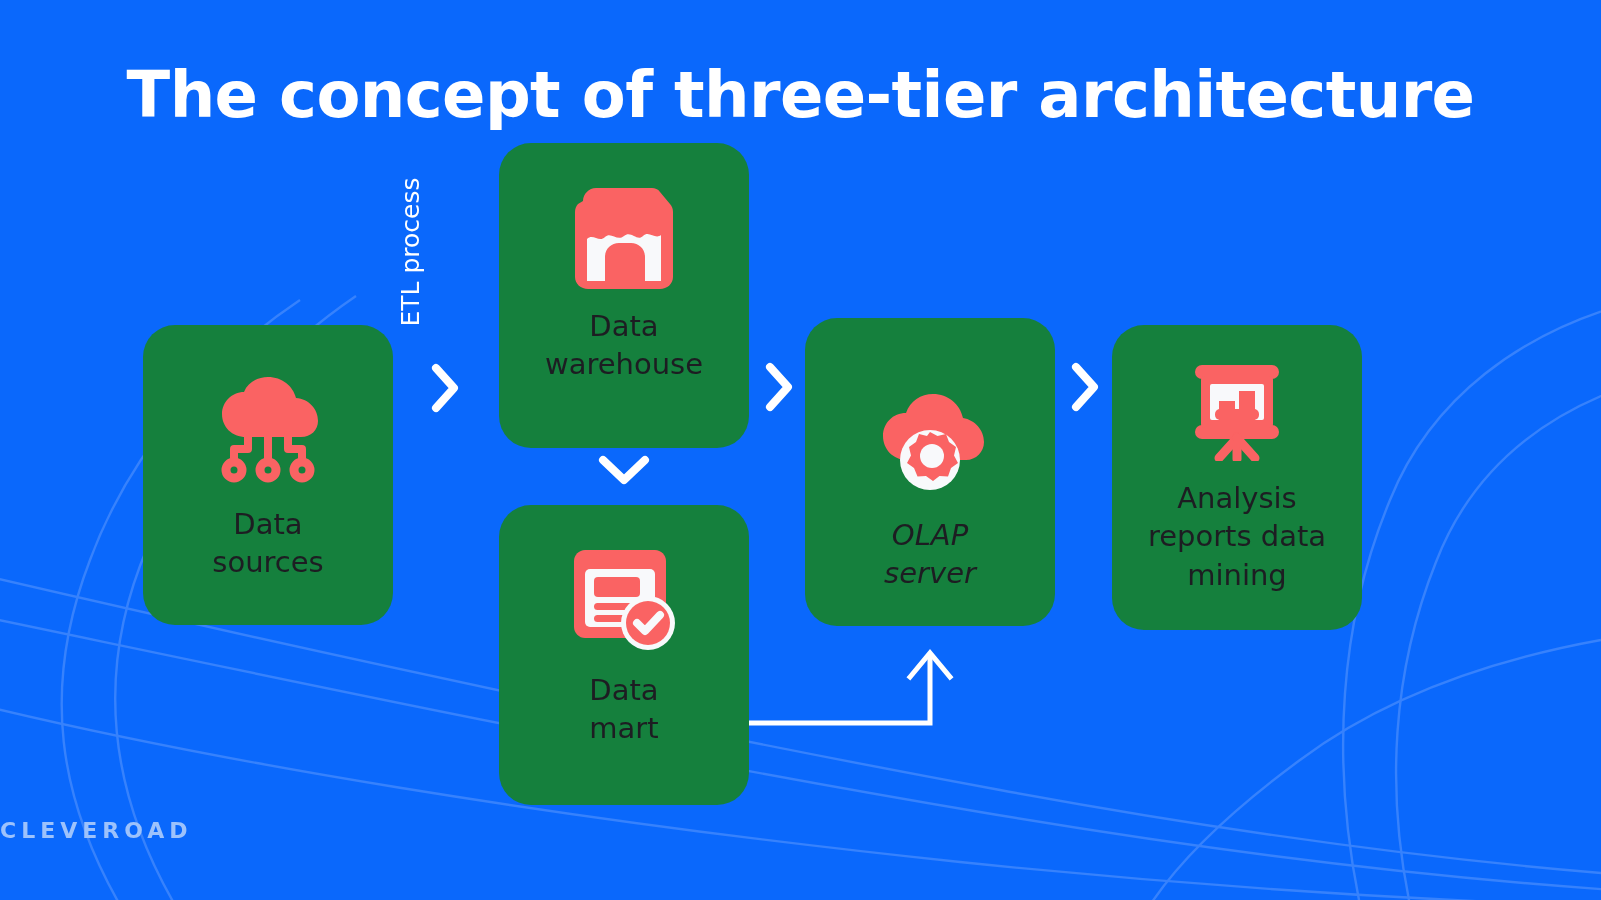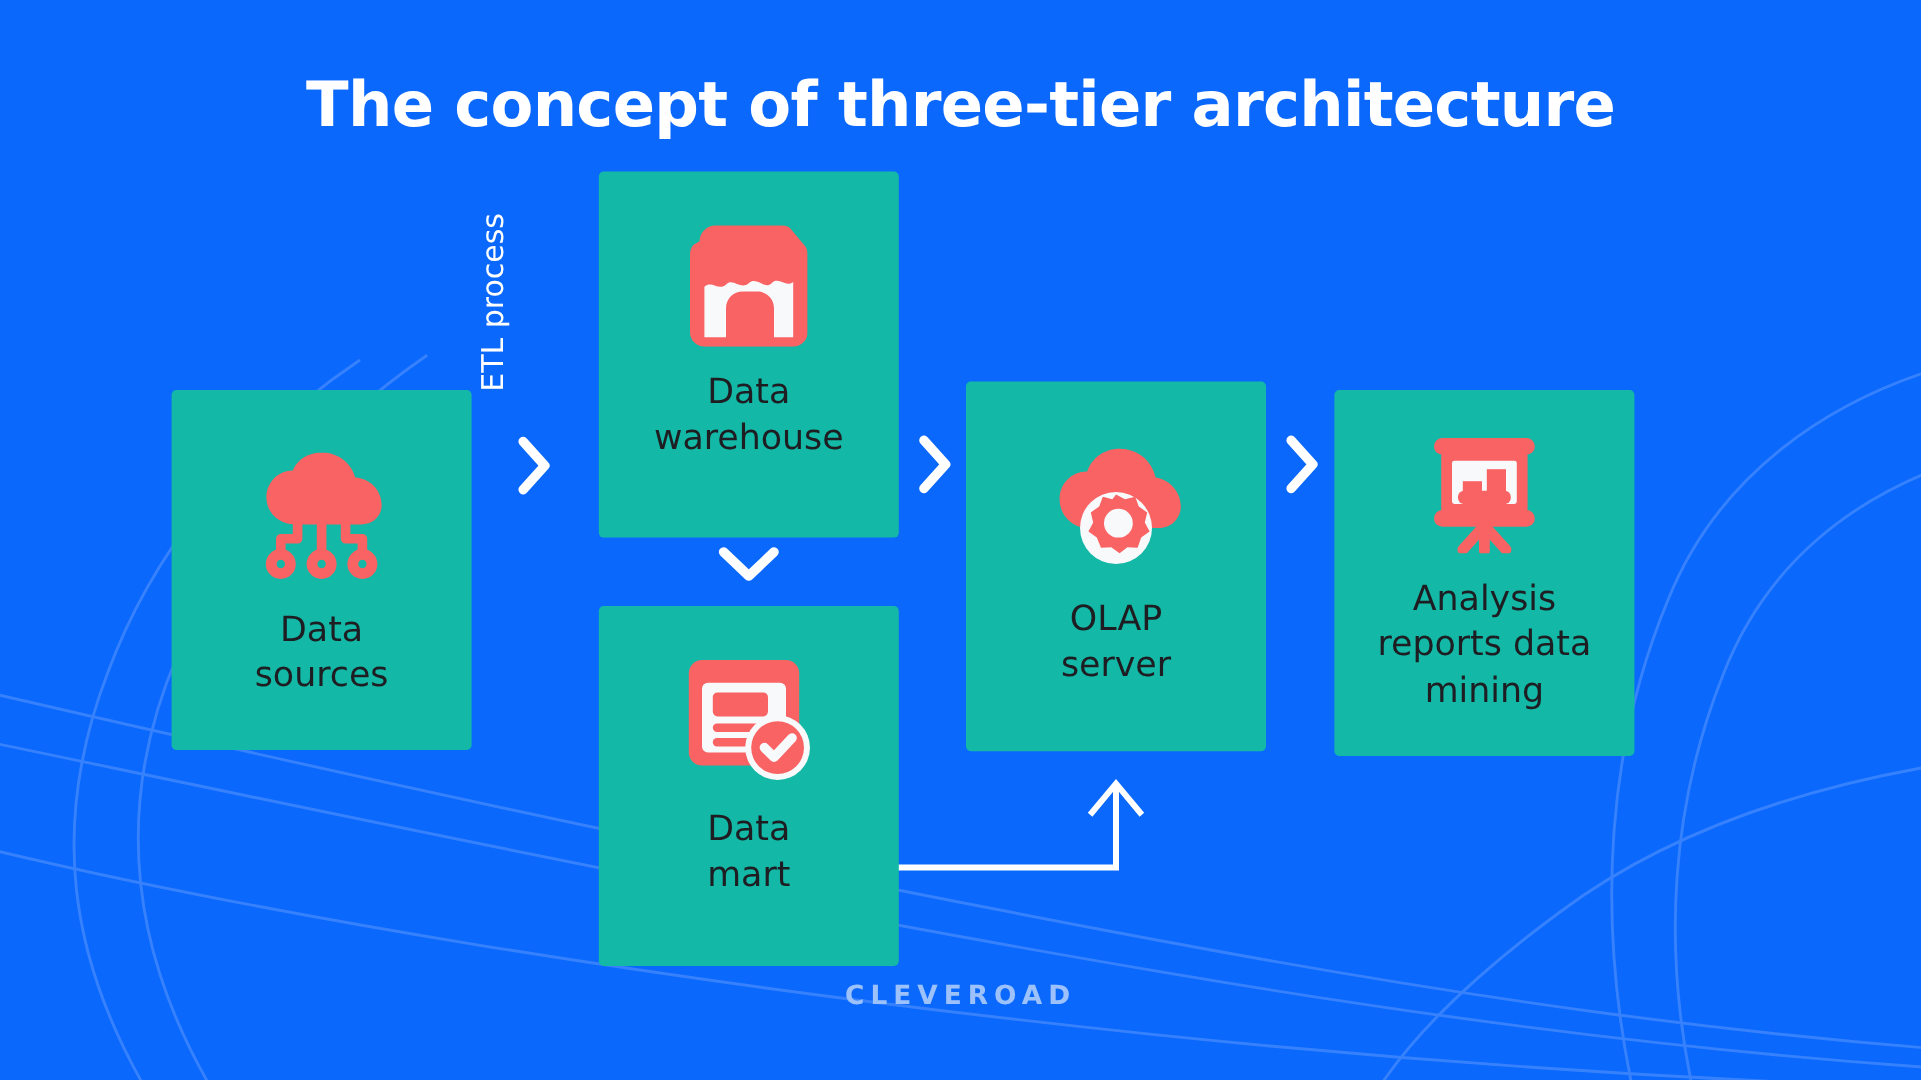--- a/index.html
+++ b/index.html
@@ -26,30 +26,30 @@
   
   #title {
     position: absolute;
     top: 58px;
     left: 0;
     width: 1601px;
     text-align: center;
     color: #ffffff;
     font-family: "DejaVu Sans", sans-serif;
     font-weight: 700;
-    font-size: 52px;
+    font-size: 64px;
     letter-spacing: -0.6px;
     white-space: nowrap;
   }
 
   
   .card {
     position: absolute;
-    background: #14b8a6;
-    border-radius: 4px;
+    background: #15803d;
+    border-radius: 32px;
     display: flex;
     flex-direction: column;
     align-items: center;
     justify-content: flex-start;
     box-sizing: border-box;
   }
   .card-icon {
     display: block;
   }
   .card-label {
@@ -58,21 +58,21 @@
     font-weight: 400;
     font-size: 29px;
     line-height: 1.32;
     text-align: center;
     white-space: pre-line;
   }
 
   #card-data-sources   { left: 143px;  top: 325px; width: 250px; height: 300px; padding-top: 52px; }
   #card-data-warehouse { left: 499px;  top: 143px; width: 250px; height: 305px; padding-top: 42px; }
   #card-data-mart      { left: 499px;  top: 505px; width: 250px; height: 300px; padding-top: 44px; }
-  #card-olap-server    { left: 805px;  top: 318px; width: 250px; height: 308px; padding-top: 54px; }
+  #card-olap-server    { left: 805px;  top: 318px; width: 250px; height: 308px; padding-top: 74px; font-style: italic; }
   #card-analysis       { left: 1112px; top: 325px; width: 250px; height: 305px; padding-top: 38px; }
 
   #card-data-sources   .card-label { margin-top: 22px; }
   #card-data-warehouse .card-label { margin-top: 18px; }
   #card-data-mart      .card-label { margin-top: 20px; }
   #card-olap-server    .card-label { margin-top: 22px; }
   #card-analysis       .card-label { margin-top: 18px; }
 
   
   .chev {
@@ -104,21 +104,21 @@
     top: 635px;
     pointer-events: none;
   }
 
   
   #watermark {
     position: absolute;
     left: 0;
     top: 818px;
     width: 1601px;
-    text-align: center;
+    text-align: left;
     color: #9dc2fb;
     font-family: "DejaVu Sans", sans-serif;
     font-weight: 700;
     font-size: 22px;
     letter-spacing: 5px;
   }
 </style>
 </head>
 <body>
 

